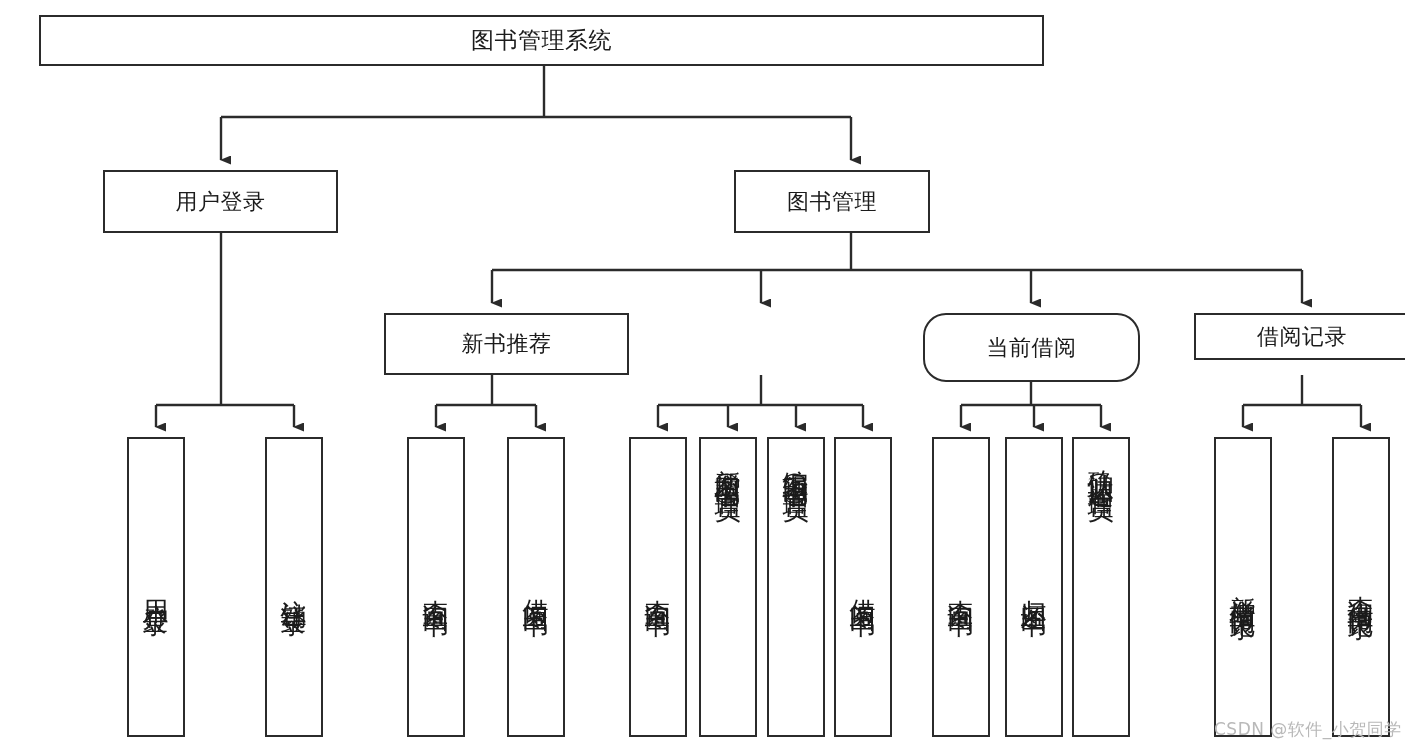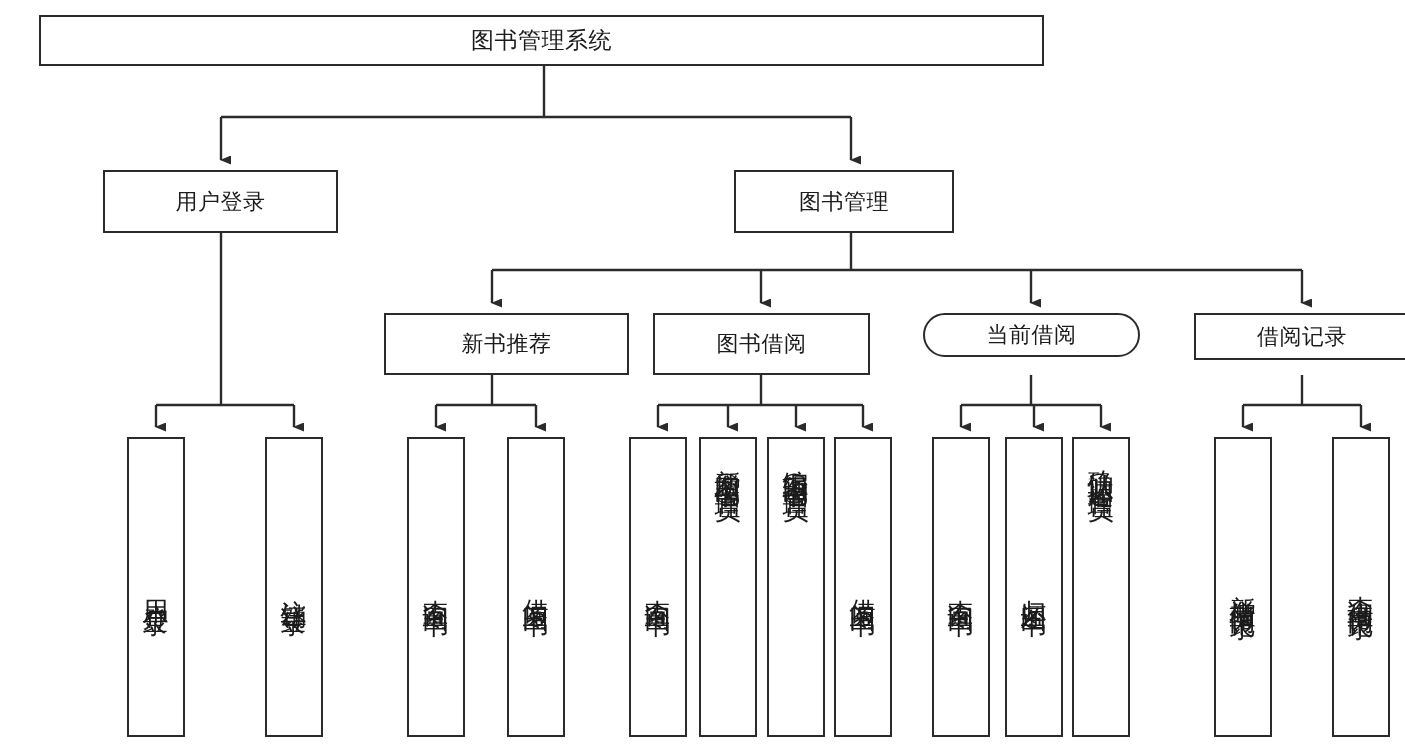--- a/index.html
+++ b/index.html
@@ -143,31 +143,28 @@
     </g>
   </svg>
 
   <div class="node horiz root" id="node-root" style="left: 17px; top: 15px; width: 1005px; height: 51px;">
     <span class="label">图书管理系统</span>
   </div>
 
   <div class="node horiz" id="node-l2-0" style="left: 81px; top: 170px; width: 235px; height: 63px;">
     <span class="label">用户登录</span>
   </div>
-  <div class="node horiz" id="node-l2-1" style="left: 712px; top: 170px; width: 220px; height: 63px;">
+  <div class="node horiz" id="node-l2-1" style="left: 712px; top: 170px; width: 196px; height: 63px;">
     <span class="label">图书管理</span>
   </div>
 
   <div class="node horiz" id="node-l3-0" style="left: 362px; top: 313px; width: 245px; height: 62px;">
     <span class="label">新书推荐</span>
   </div>
-  <div class="node horiz" id="node-l3-1" style="left: 631px; top: 313px; width: 217px; height: 62px;">
-    <span class="label">图书借阅</span>
-  </div>
-  <div class="node horiz" id="node-l3-2" style="left: 901px; top: 313px; width: 217px; height: 44px; border-radius: 23px;">
+  <div class="node horiz" id="node-l3-2" style="left: 901px; top: 313px; width: 217px; height: 69px; border-radius: 23px;">
     <span class="label">当前借阅</span>
   </div>
   <div class="node horiz" id="node-l3-3" style="left: 1172px; top: 313px; width: 216px; height: 47px;">
     <span class="label">借阅记录</span>
   </div>
 
   <div class="node leaf short" id="node-leaf-0" style="left: 105px; top: 437px; width: 58px; height: 300px;">
     <span class="label">用户登录</span>
   </div>
   <div class="node leaf short" id="node-leaf-1" style="left: 243px; top: 437px; width: 58px; height: 300px;">
@@ -200,14 +197,15 @@
   <div class="node leaf" id="node-leaf-10" style="left: 1050px; top: 437px; width: 58px; height: 300px;">
     <span class="label">确认归还（管理员）</span>
   </div>
   <div class="node leaf short" id="node-leaf-11" style="left: 1192px; top: 437px; width: 58px; height: 300px;">
     <span class="label">新增借阅记录</span>
   </div>
   <div class="node leaf short" id="node-leaf-12" style="left: 1310px; top: 437px; width: 58px; height: 300px;">
     <span class="label">查询借阅记录</span>
   </div>
 
+  <div class="watermark" id="watermark" style="left: 1192px; top: 718px; color: rgb(185, 185, 185);">CSDN @软件_小贺同学</div>
 
 </div>
 
 </body></html>

